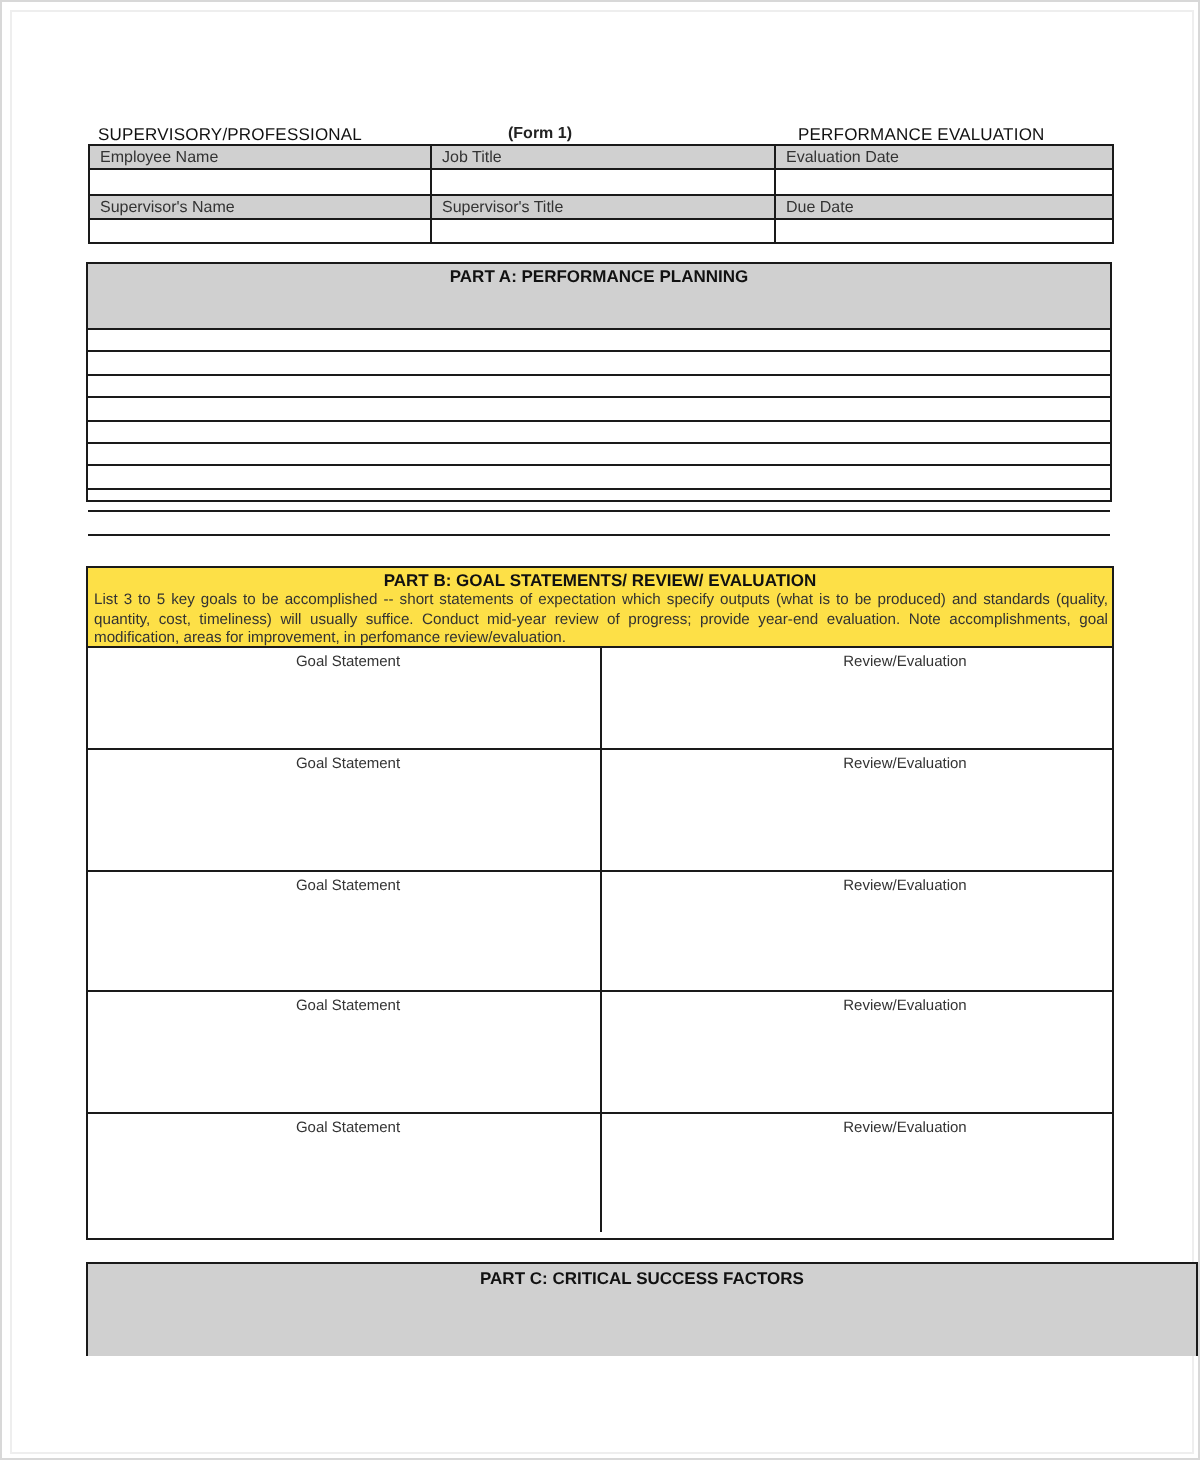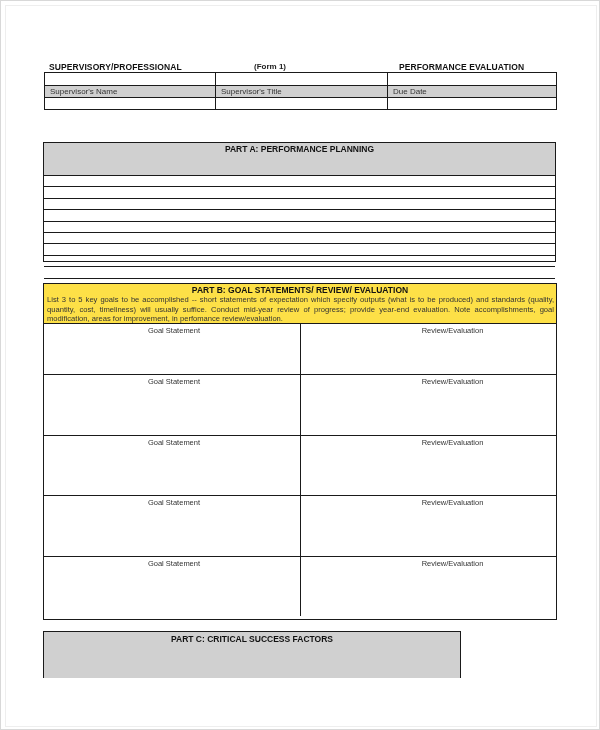--- a/index.html
+++ b/index.html
@@ -9,39 +9,39 @@
   }
   .frame {
     position: absolute; left: 0; top: 0; width: 598px; height: 728px;
     border: 1px solid #d8d8d8; box-sizing: content-box;
   }
   .frame-inner {
     position: absolute; left: 4px; top: 4px; width: 590px; height: 720px;
     border: 1px solid #eeeeee;
   }
   .abs { position: absolute; }
-  .hdr-label { font-size: 8.5px; font-weight: bold; color: #111; letter-spacing: 0.1px; }
+  .hdr-label { font-size: 8.5px; font-weight: normal; color: #111; letter-spacing: 0.1px; }
   .hdr-form { font-size: 8px; font-weight: bold; color: #222; margin-left: 35px; }
 
   
   .info-table {
     position: absolute; left: 44px; top: 72px; width: 512px;
     border-collapse: collapse; table-layout: fixed;
   }
   .info-table td {
     border: 1.2px solid #1a1a1a; padding: 0 0 0 5px; font-size: 8px; color: #333;
     height: 11px; line-height: 11px; overflow: hidden; white-space: nowrap;
   }
   .info-table tr.lbl td { background: #d0d0d0; }
   .info-table tr.val td { background: #fff; height: 11.5px; }
 
   
   .partA {
     position: absolute; left: 43px; top: 131px; width: 513px; height: 120px;
-    border: 1.5px solid #1a1a1a; box-sizing: border-box; margin-top: 11px;
+    border: 1.5px solid #1a1a1a; box-sizing: border-box;
   }
   .partA .head {
     background: #d0d0d0; height: 32px; border-bottom: 1.5px solid #1a1a1a; text-align: center;
   }
   .part-title { font-size: 8.5px; font-weight: bold; color: #111; line-height: 10px; padding-top: 1px; }
   .part-sub { font-size: 7.5px; color: #333; line-height: 9px; }
   .partA .lines { position: relative; }
   .partA .line { height: 10.4px; border-bottom: 1.5px solid #1a1a1a; box-sizing: content-box; }
   .partA .line:last-child { border-bottom: none; }
 
@@ -59,21 +59,21 @@
   }
   .goal-row { display: flex; height: 59.5px; border-bottom: 1.5px solid #1a1a1a; }
   .goal-row:first-of-type { height: 50px; }
   .goal-row:last-child { border-bottom: none; }
   .goal-cell { font-size: 7.5px; color: #333; padding: 2px 0 0 4px; line-height: 9px; box-sizing: border-box; text-align: center; }
   .goal-cell.left { width: 257px; border-right: 1.5px solid #1a1a1a; }
   .goal-cell.right { flex: 1; margin-left: 44px; }
 
   
   .partC {
-    position: absolute; left: 43px; top: 631px; width: 418px; height: 47px;
+    position: absolute; left: 43px; top: 631px; width: 556px; height: 47px;
     border-top: 1.5px solid #1a1a1a; border-left: 1.5px solid #1a1a1a; border-right: 1.5px solid #1a1a1a;
     background: #d0d0d0; box-sizing: border-box;
   }
   .partC .part-title { text-align: center; padding-top: 2px; }
   .partC .instr {
     font-size: 7.6px; color: #333; line-height: 11px; text-align: justify;
     padding: 5px 4px 0 4px;
   }
   .partC .instr b { color: #111; }
 </style>
@@ -88,20 +88,25 @@
 <div class="abs hdr-form" style="left:219px; top:62px;">(Form 1)</div>
 <div class="abs hdr-label" style="left:399px; top:62px;">PERFORMANCE EVALUATION</div>
 
 <table class="info-table">
   <colgroup>
       <col style="width:171px">
       <col style="width:172px">
       <col style="width:169px">
     </colgroup>
   <tbody>
+      <tr class="lbl">
+    <td>Employee Name</td>
+    <td>Job Title</td>
+    <td>Evaluation Date</td>
+  </tr>
   <tr class="val">
     <td></td>
     <td></td>
     <td></td>
   </tr>
   <tr class="lbl">
     <td>Supervisor's Name</td>
     <td>Supervisor's Title</td>
     <td>Due Date</td>
   </tr>

